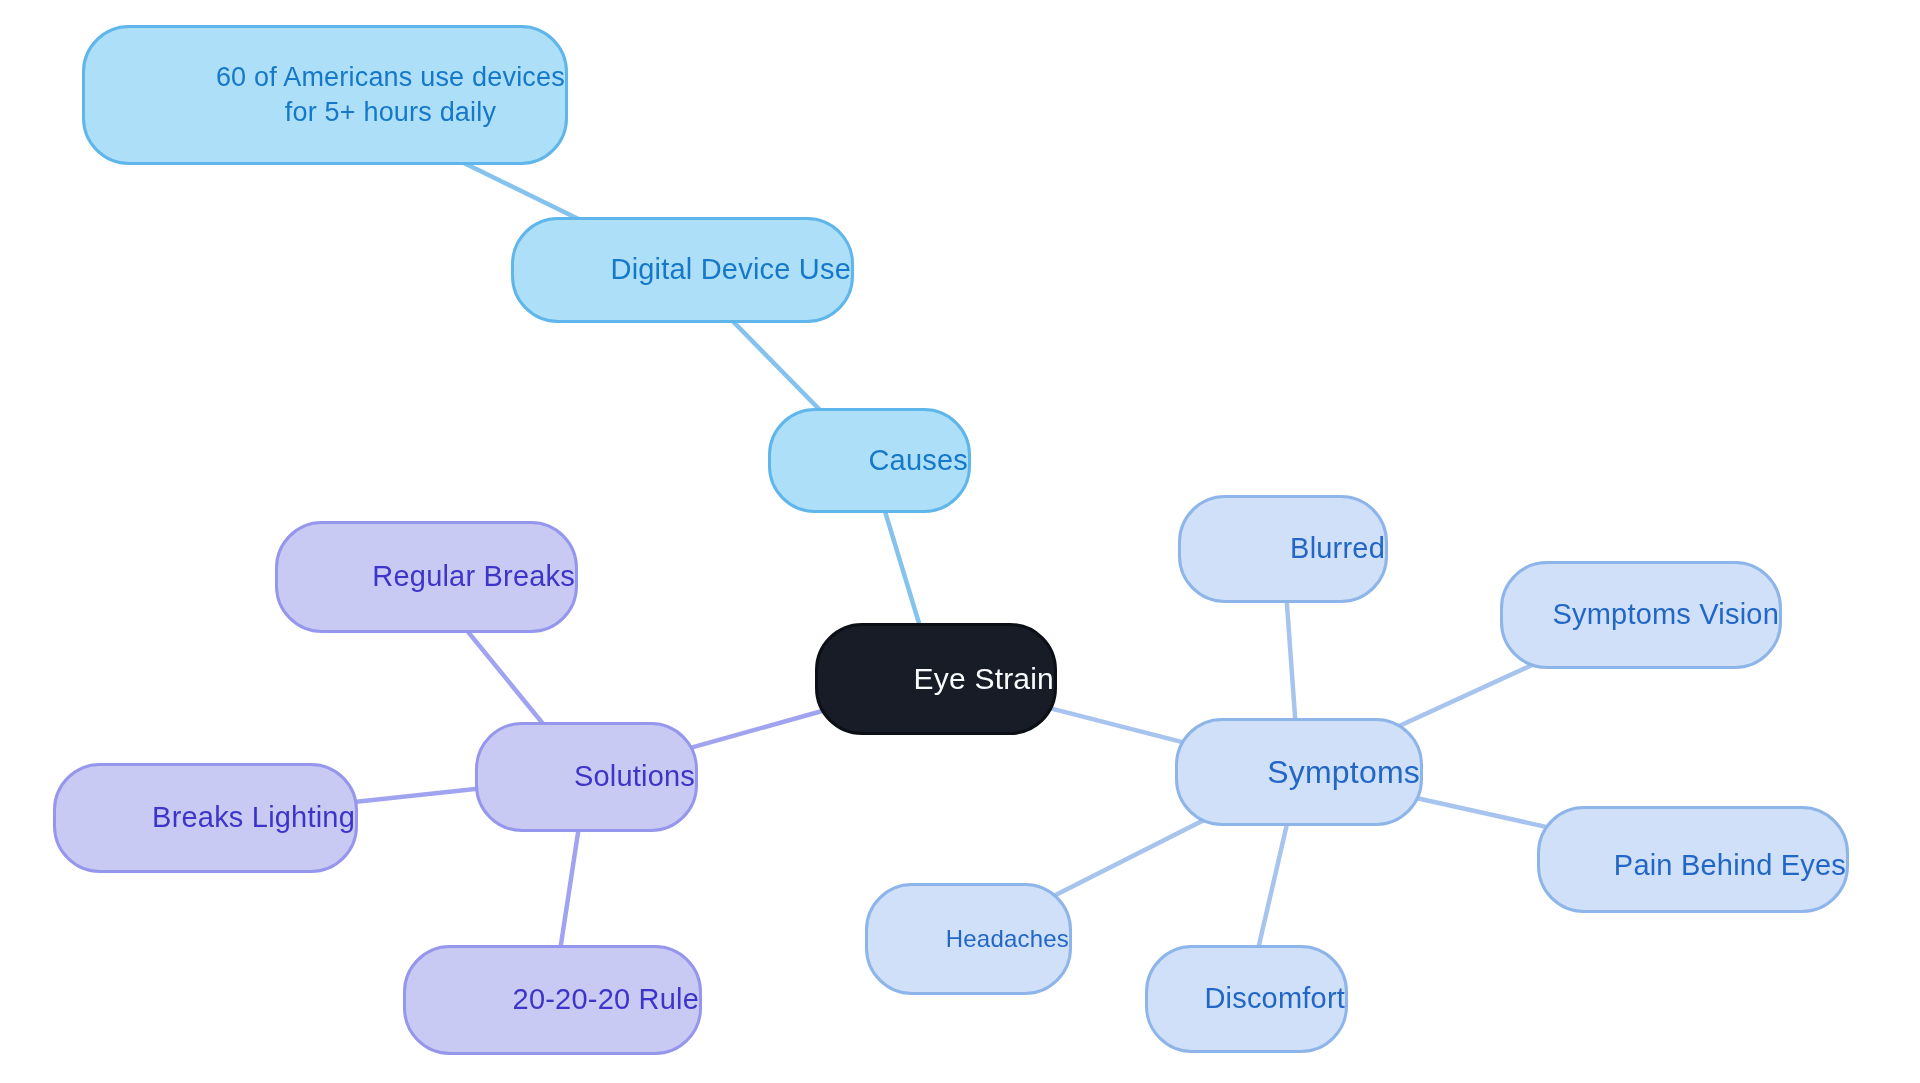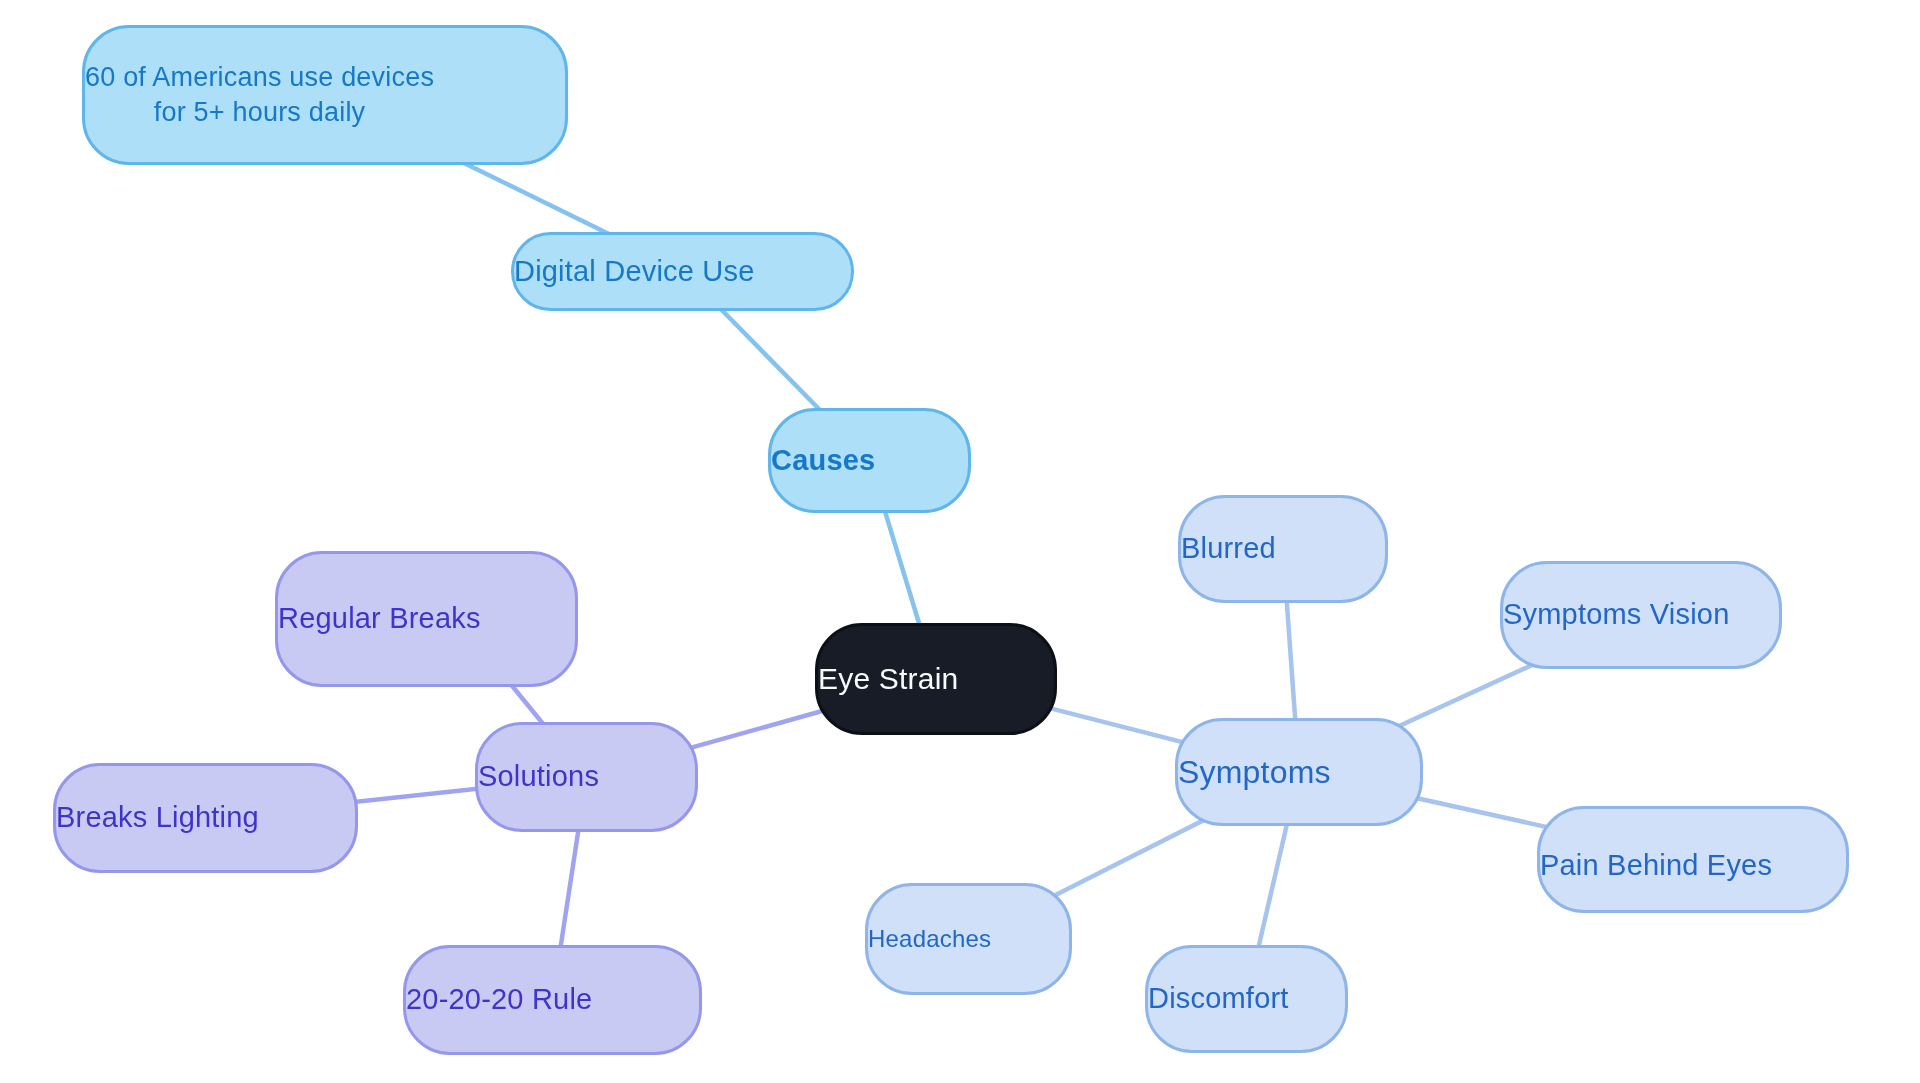--- a/index.html
+++ b/index.html
@@ -22,21 +22,21 @@
     height: 1083px;
     display: block;
   }
   .mm-node {
     position: absolute;
     box-sizing: border-box;
     border-radius: 47px;
     border: 3px solid transparent;
     display: flex;
     align-items: center;
-    justify-content: flex-start;
+    justify-content: flex-end;
     text-align: center;
     cursor: pointer;
   }
   .node-label {
     white-space: pre-line;
     line-height: 1.28;
     letter-spacing: 0.2px;
     pointer-events: none;
   }
 </style>
@@ -56,24 +56,24 @@
       <line x1="1299" y1="772" x2="1246.5" y2="999" stroke="#a6c4ee" stroke-width="4.5" stroke-linecap="round"></line>
       <line x1="936" y1="679" x2="586.5" y2="777" stroke="#a0a3f0" stroke-width="4.5" stroke-linecap="round"></line>
       <line x1="586.5" y1="777" x2="426.5" y2="581" stroke="#a0a3f0" stroke-width="4.5" stroke-linecap="round"></line>
       <line x1="586.5" y1="777" x2="205.5" y2="818" stroke="#a0a3f0" stroke-width="4.5" stroke-linecap="round"></line>
       <line x1="586.5" y1="777" x2="552.5" y2="1000" stroke="#a0a3f0" stroke-width="4.5" stroke-linecap="round"></line>
     </svg>
   <div id="node-layer">
       <div class="mm-node" style="left: 815px; top: 623px; width: 242px; height: 112px; background: rgb(23, 28, 38); border-color: rgb(12, 16, 22);">
         <span class="node-label" style="color: rgb(250, 251, 252); font-size: 30px;">Eye Strain</span>
       </div>
-      <div class="mm-node" style="left: 768px; top: 408px; width: 203px; height: 105px; background: rgb(174, 223, 248); border-color: rgb(95, 182, 234); font-weight: bold;">
+      <div class="mm-node" style="left: 768px; top: 408px; width: 203px; height: 105px; background: rgb(174, 223, 248); border-color: rgb(95, 182, 234);">
         <span class="node-label" style="color: rgb(22, 120, 200); font-size: 29px;">Causes</span>
       </div>
-      <div class="mm-node" style="left: 511px; top: 232px; width: 343px; height: 79px; background: rgb(174, 223, 248); border-color: rgb(95, 182, 234);">
+      <div class="mm-node" style="left: 511px; top: 217px; width: 343px; height: 106px; background: rgb(174, 223, 248); border-color: rgb(95, 182, 234);">
         <span class="node-label" style="color: rgb(22, 120, 200); font-size: 29px;">Digital Device Use</span>
       </div>
       <div class="mm-node" style="left: 82px; top: 25px; width: 486px; height: 140px; background: rgb(174, 223, 248); border-color: rgb(95, 182, 234);">
         <span class="node-label" style="color: rgb(22, 120, 200); font-size: 27px;">60 of Americans use devices
 for 5+ hours daily</span>
       </div>
       <div class="mm-node" style="left: 1175px; top: 718px; width: 248px; height: 108px; background: rgb(207, 224, 248); border-color: rgb(142, 181, 234);">
         <span class="node-label" style="color: rgb(34, 103, 198); font-size: 32px;">Symptoms</span>
       </div>
       <div class="mm-node" style="left: 1178px; top: 495px; width: 210px; height: 108px; background: rgb(207, 224, 248); border-color: rgb(142, 181, 234);">
@@ -87,21 +87,21 @@
       </div>
       <div class="mm-node" style="left: 865px; top: 883px; width: 207px; height: 112px; background: rgb(207, 224, 248); border-color: rgb(142, 181, 234);">
         <span class="node-label" style="color: rgb(34, 103, 198); font-size: 24px;">Headaches</span>
       </div>
       <div class="mm-node" style="left: 1145px; top: 945px; width: 203px; height: 108px; background: rgb(207, 224, 248); border-color: rgb(142, 181, 234);">
         <span class="node-label" style="color: rgb(34, 103, 198); font-size: 29px;">Discomfort</span>
       </div>
       <div class="mm-node" style="left: 475px; top: 722px; width: 223px; height: 110px; background: rgb(201, 202, 244); border-color: rgb(149, 151, 236);">
         <span class="node-label" style="color: rgb(61, 53, 201); font-size: 29px;">Solutions</span>
       </div>
-      <div class="mm-node" style="left: 275px; top: 551px; width: 303px; height: 136px; background: rgb(201, 202, 244); border-color: rgb(149, 151, 236);">
+      <div class="mm-node" style="left: 275px; top: 521px; width: 303px; height: 112px; background: rgb(201, 202, 244); border-color: rgb(149, 151, 236);">
         <span class="node-label" style="color: rgb(61, 53, 201); font-size: 29px;">Regular Breaks</span>
       </div>
       <div class="mm-node" style="left: 53px; top: 763px; width: 305px; height: 110px; background: rgb(201, 202, 244); border-color: rgb(149, 151, 236);">
         <span class="node-label" style="color: rgb(61, 53, 201); font-size: 29px;">Breaks Lighting</span>
       </div>
       <div class="mm-node" style="left: 403px; top: 945px; width: 299px; height: 110px; background: rgb(201, 202, 244); border-color: rgb(149, 151, 236);">
         <span class="node-label" style="color: rgb(61, 53, 201); font-size: 29px;">20-20-20 Rule</span>
       </div>
     </div>
 </div>

